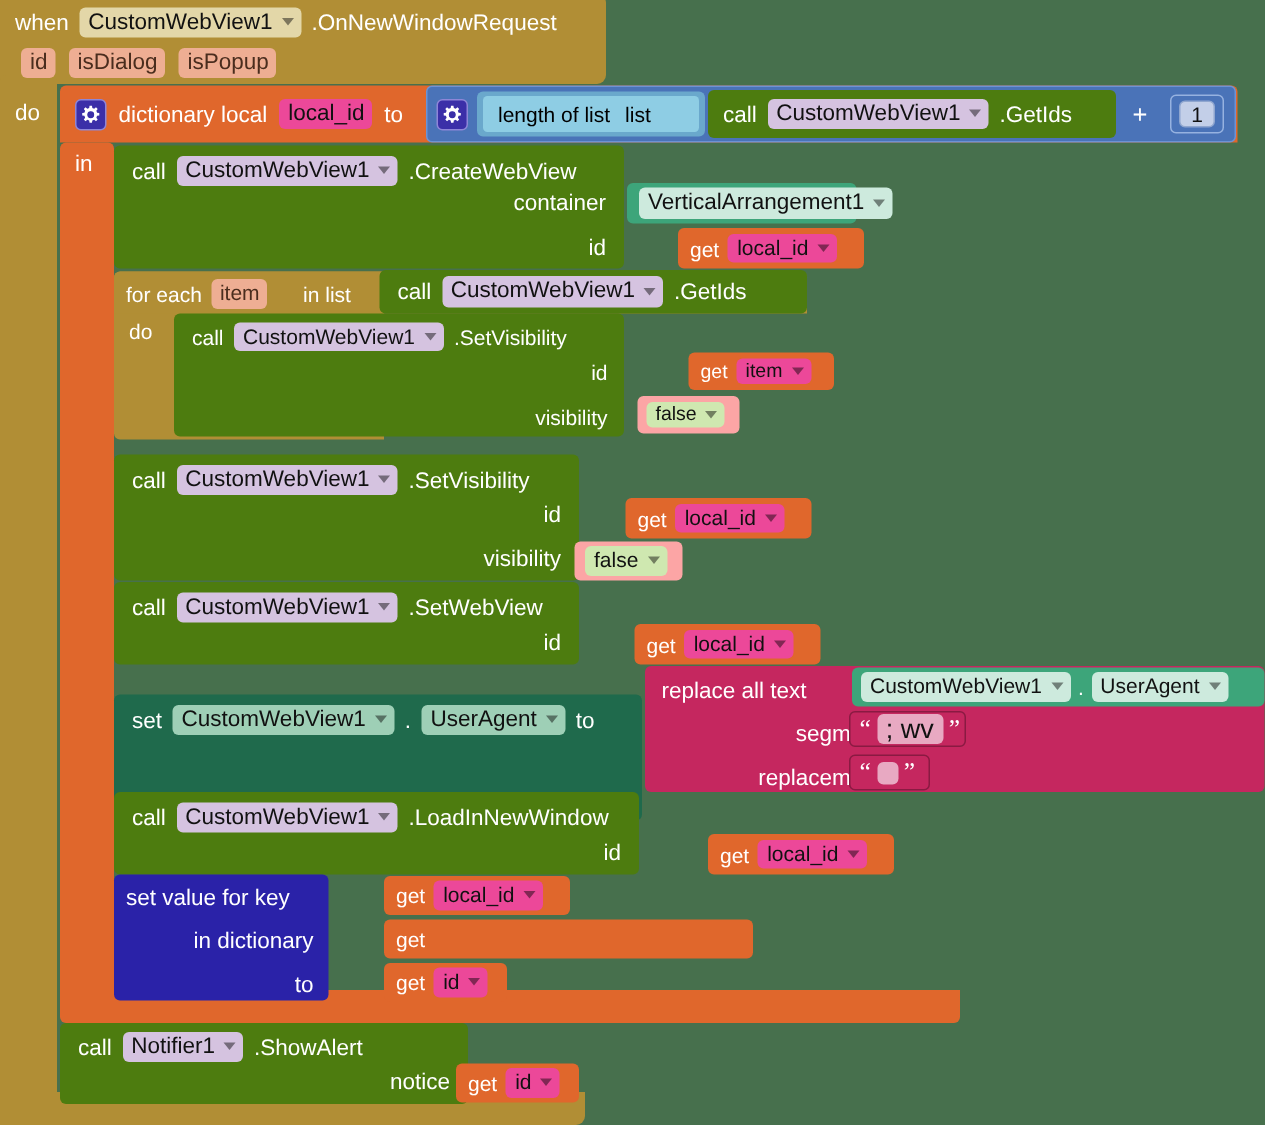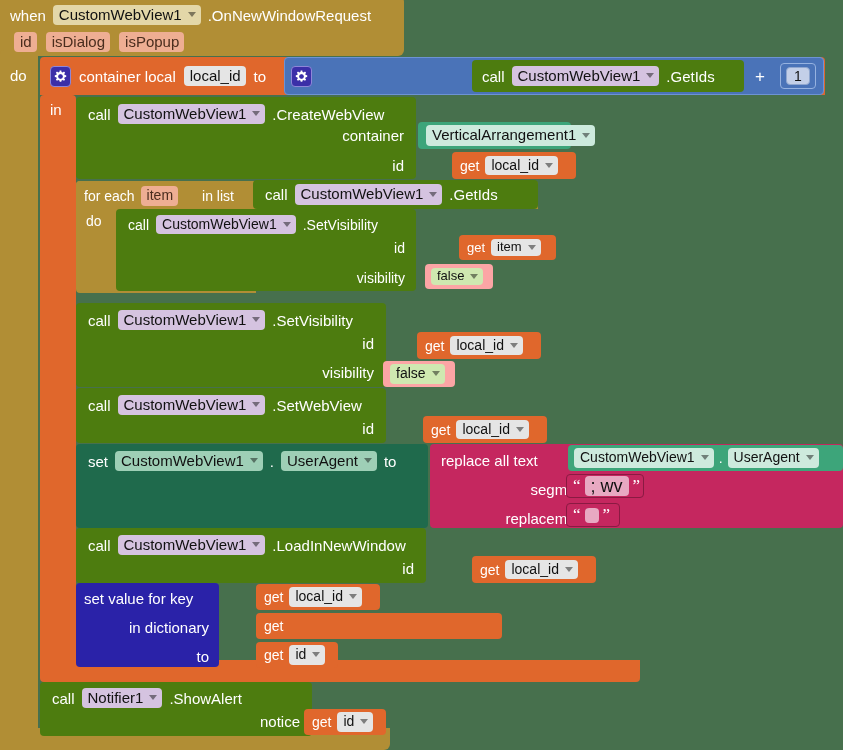--- a/index.html
+++ b/index.html
@@ -30,21 +30,21 @@
     border-top:5px solid rgba(0,0,0,.45);display:inline-block;margin-left:1px;
   }
 
   
   .c-event{background:#b18e35;}          
   .c-event-fld{background:#e3d7a8;}
   .c-param{background:#eeae93;color:#4a2d1e;}
   .c-ctrl{background:#b18e35;}           
   .c-local{background:#e0672c;}          
   .c-var{background:#e0672c;margin-left:34px;}            
-  .c-var-fld{background:#e5e5e5;}
+  .c-var-fld{background:#ec4899;}
   .c-call{background:#4d7c0f;}           
   .c-call-fld{background:#d5c3e0;}
   .c-set{background:#1f6a4c;}            
   .c-set-fld{background:#9ecfb6;}
   .c-comp{background:#3da57a;}           
   .c-comp-fld{background:#cdeadd;}
   .c-math{background:#4a73b8;}           
   .c-math-fld{background:#c3cfe8;}
   .c-list{background:#6aa8cc;}           
   .c-list-in{background:#8ecde4;}
@@ -102,39 +102,47 @@
   <div class="blk c-local" style="left:40px;top:660px;width:600px;height:22px;border-radius:0 0 4px 4px;"></div>
 
   <div class="blk" style="left:50px;top:58px;width:780px;height:36px;">
     <div class="row" style="gap:8px;">
       <span class="gear">
         <svg width="13" height="13" viewBox="0 0 16 16" aria-hidden="true">
           <path fill="#ffffff" d="M8 5.2A2.8 2.8 0 1 0 8 10.8 2.8 2.8 0 1 0 8 5.2z M7 0.6h2l.3 1.8 1.5.6 1.5-1.1 1.4 1.4-1.1 1.5.6 1.5 1.8.3v2l-1.8.3-.6 1.5 1.1 1.5-1.4 1.4-1.5-1.1-1.5.6-.3 1.8h-2l-.3-1.8-1.5-.6-1.5 1.1-1.4-1.4 1.1-1.5-.6-1.5-1.8-.3v-2l1.8-.3.6-1.5-1.1-1.5 1.4-1.4 1.5 1.1 1.5-.6z"></path>
           <circle cx="8" cy="8" r="2.5" fill="#3b2fa8"></circle>
         </svg>
       </span>
-      <span class="lbl">container local</span>
+      <span class="lbl">dictionary local</span>
       <span class="fld c-var-fld">local_id</span>
       <span class="lbl">to</span>
     </div>
   </div>
 
   <span class="lbl" style="position:absolute;left:50px;top:102px;">in</span>
 
   <div class="blk c-math" style="left:284px;top:57px;width:540px;height:38px;border:1px solid #6d93d4;">
     <div class="row" style="padding-left:6px;gap:7px;">
       <span class="gear">
         <svg width="13" height="13" viewBox="0 0 16 16" aria-hidden="true">
           <path fill="#ffffff" d="M8 5.2A2.8 2.8 0 1 0 8 10.8 2.8 2.8 0 1 0 8 5.2z M7 0.6h2l.3 1.8 1.5.6 1.5-1.1 1.4 1.4-1.1 1.5.6 1.5 1.8.3v2l-1.8.3-.6 1.5 1.1 1.5-1.4 1.4-1.5-1.1-1.5.6-.3 1.8h-2l-.3-1.8-1.5-.6-1.5 1.1-1.4-1.4 1.1-1.5-.6-1.5-1.8-.3v-2l1.8-.3.6-1.5-1.1-1.5 1.4-1.4 1.5 1.1 1.5-.6z"></path>
           <circle cx="8" cy="8" r="2.5" fill="#3b2fa8"></circle>
         </svg>
       </span>
     </div>
   </div>
 
+  <div class="blk c-list" style="left:318px;top:61px;width:152px;height:30px;">
+    <div class="blk c-list-in" style="left:4px;top:3px;width:144px;height:24px;border-radius:3px;">
+      <div class="row" style="padding-left:10px;gap:10px;">
+        <span class="lbl dark" style="font-size:14px;">length of list</span>
+        <span class="lbl dark" style="font-size:14px;">list</span>
+      </div>
+    </div>
+  </div>
 
   <div class="blk c-call" style="left:472px;top:60px;width:272px;height:32px;">
     <div class="row" style="padding-left:10px;gap:7px;">
       <span class="lbl">call</span>
       <span class="fld c-call-fld">
         <span>CustomWebView1</span>
         <i class="tri"></i>
       </span>
       <span class="lbl">.GetIds</span>
     </div>
@@ -291,21 +299,21 @@
   <div class="blk c-var" style="left:389px;top:416px;width:124px;height:27px;">
     <div class="row" style="padding-left:8px;gap:6px;">
       <span class="lbl" style="font-size:14px;">get</span>
       <span class="fld c-var-fld" style="font-size:14px;">
         <span>local_id</span>
         <i class="tri"></i>
       </span>
     </div>
   </div>
 
-  <div class="blk c-set" style="left:76px;top:444px;width:352px;height:84px;">
+  <div class="blk c-set" style="left:76px;top:463px;width:352px;height:84px;">
     <div style="position:absolute;left:12px;top:7px;">
       <div class="row" style="gap:7px;">
         <span class="lbl">set</span>
         <span class="fld c-set-fld">
           <span>CustomWebView1</span>
           <i class="tri"></i>
         </span>
         <span class="lbl">.</span>
         <span class="fld c-set-fld">
           <span>UserAgent</span>

